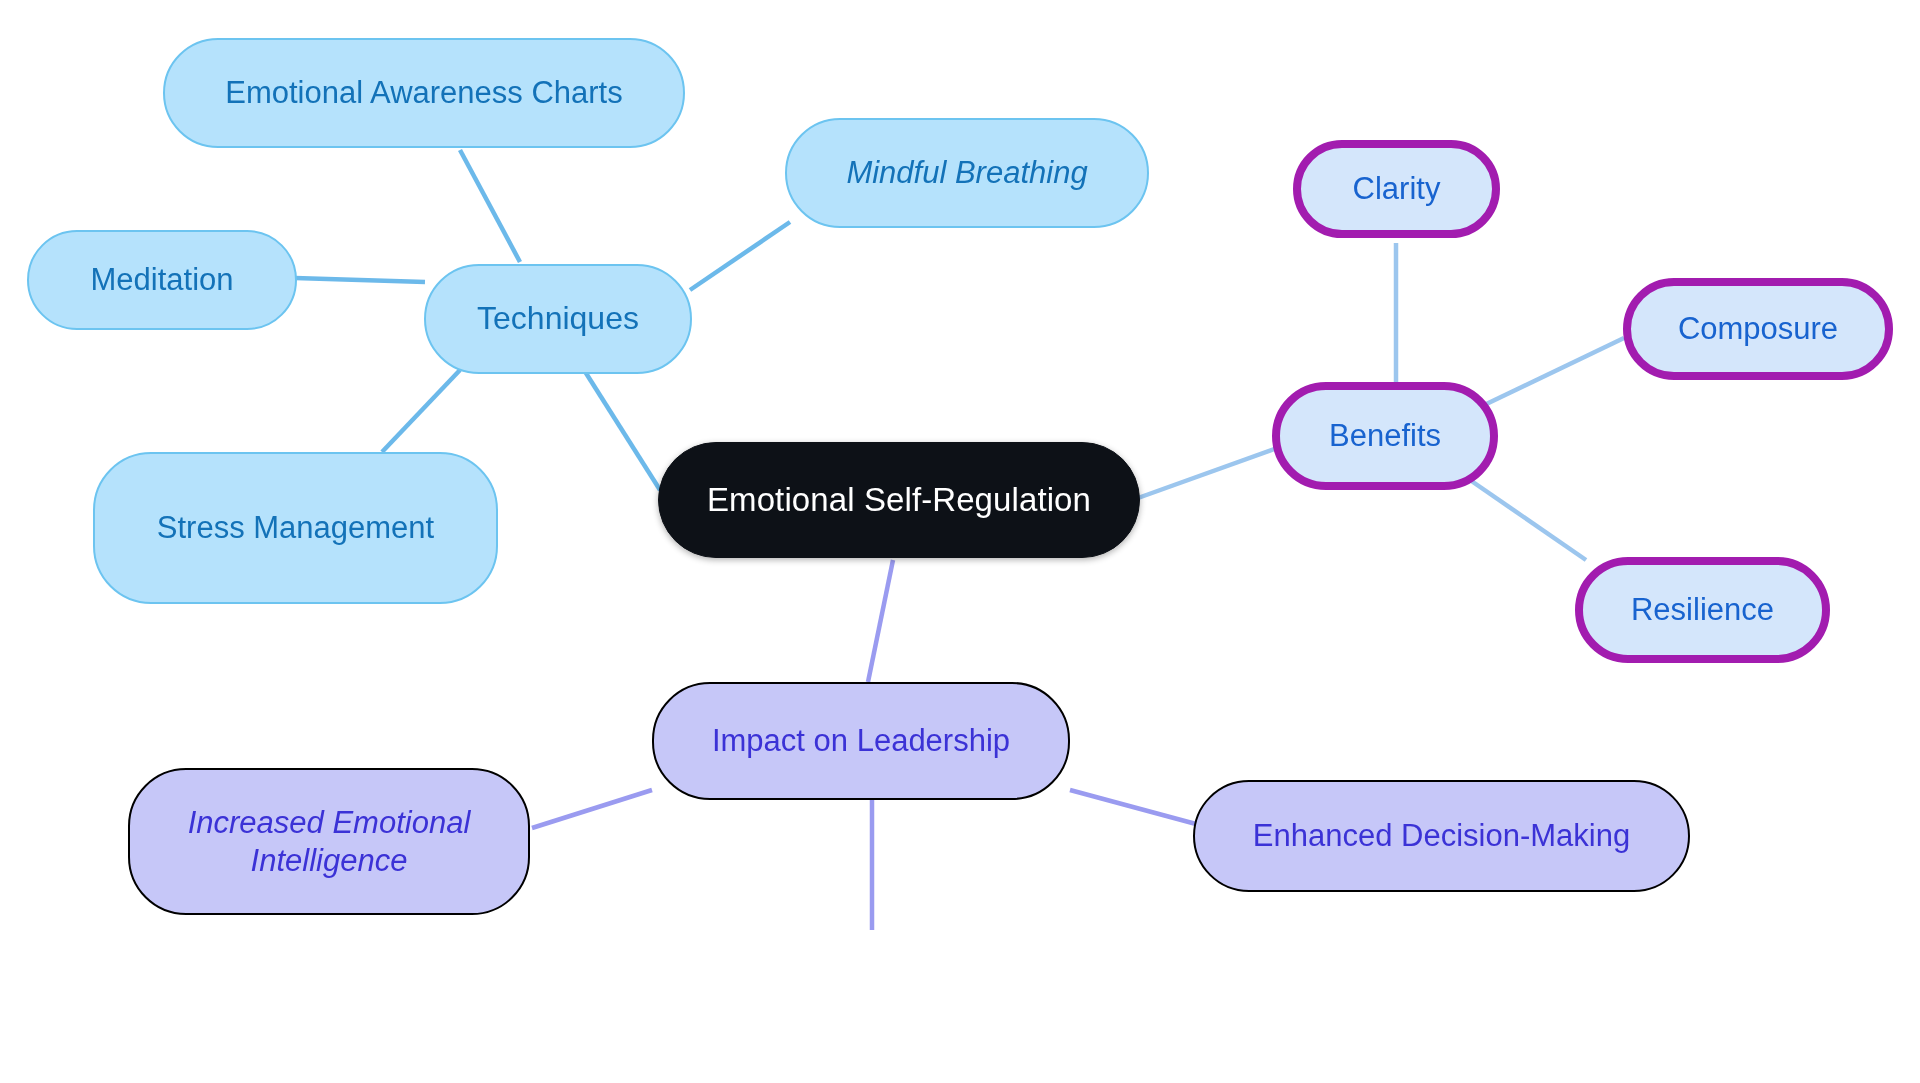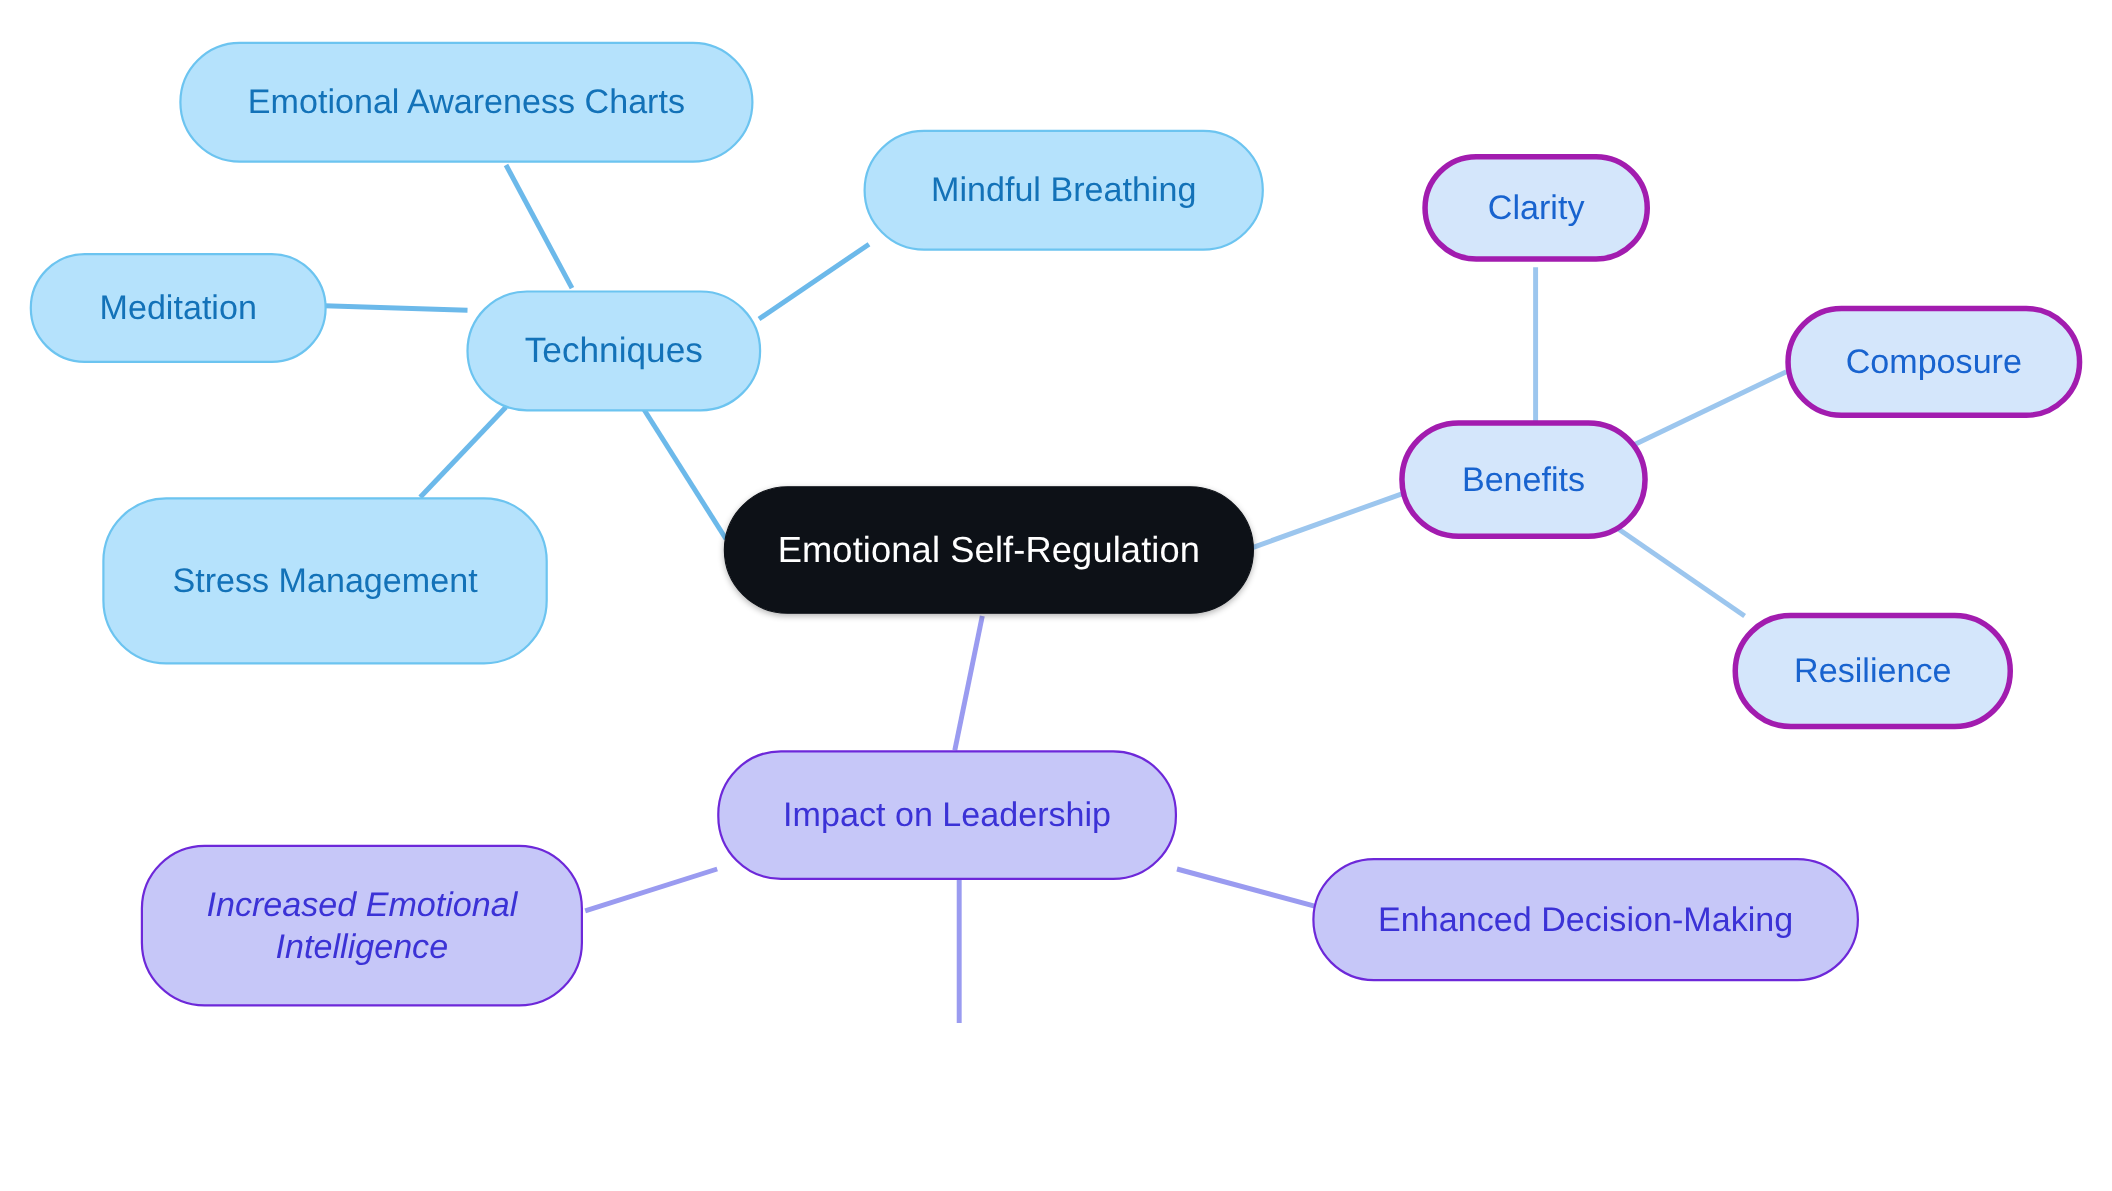--- a/index.html
+++ b/index.html
@@ -50,28 +50,28 @@
     border: 2px solid #6cc4f0;
     color: #1372b8;
     border-radius: 58px;
     font-size: 31px;
   }
   .node-tech-branch {
     font-size: 32px;
   }
   .node-ben {
     background: #d4e6fb;
-    border: 5px solid #a21caf;
+    border: 8px solid #a21caf;
     color: #1863cf;
     border-radius: 58px;
     font-size: 31px;
   }
   .node-imp {
     background: #c6c7f8;
-    border: 2px solid #6d28d9;
+    border: 2px solid #000000;
     color: #3b32d6;
     border-radius: 58px;
     font-size: 31px;
   }
 </style>
 </head>
 <body>
 
 <div id="canvas">
 
@@ -103,21 +103,21 @@
 
     <path d="M 872 800 L 872 930" stroke="#9a9bf0" stroke-width="4.5" fill="none"></path>
   </svg>
 
   <div class="node node-root" style="left:658px; top:442px; width:482px; height:116px;">Emotional Self-Regulation</div>
 
   <div class="node node-tech node-tech-branch" style="left:424px; top:264px; width:268px; height:110px;">Techniques</div>
 
   <div class="node node-tech" style="left:163px; top:38px; width:522px; height:110px;">Emotional Awareness Charts</div>
 
-  <div class="node node-tech" style="left:785px; top:118px; width:364px; height:110px;">Mindful Breathing</div>
+  <div class="node node-tech" style="left:785px; top:118px; width:364px; height:110px;font-style:italic;">Mindful Breathing</div>
 
   <div class="node node-tech" style="left:27px; top:230px; width:270px; height:100px;">Meditation</div>
 
   <div class="node node-tech" style="left:93px; top:452px; width:405px; height:152px;">Stress Management</div>
 
   <div class="node node-ben" style="left:1272px; top:382px; width:226px; height:108px;">Benefits</div>
 
   <div class="node node-ben" style="left:1293px; top:140px; width:207px; height:98px;">Clarity</div>
 
   <div class="node node-ben" style="left:1623px; top:278px; width:270px; height:102px;">Composure</div>

